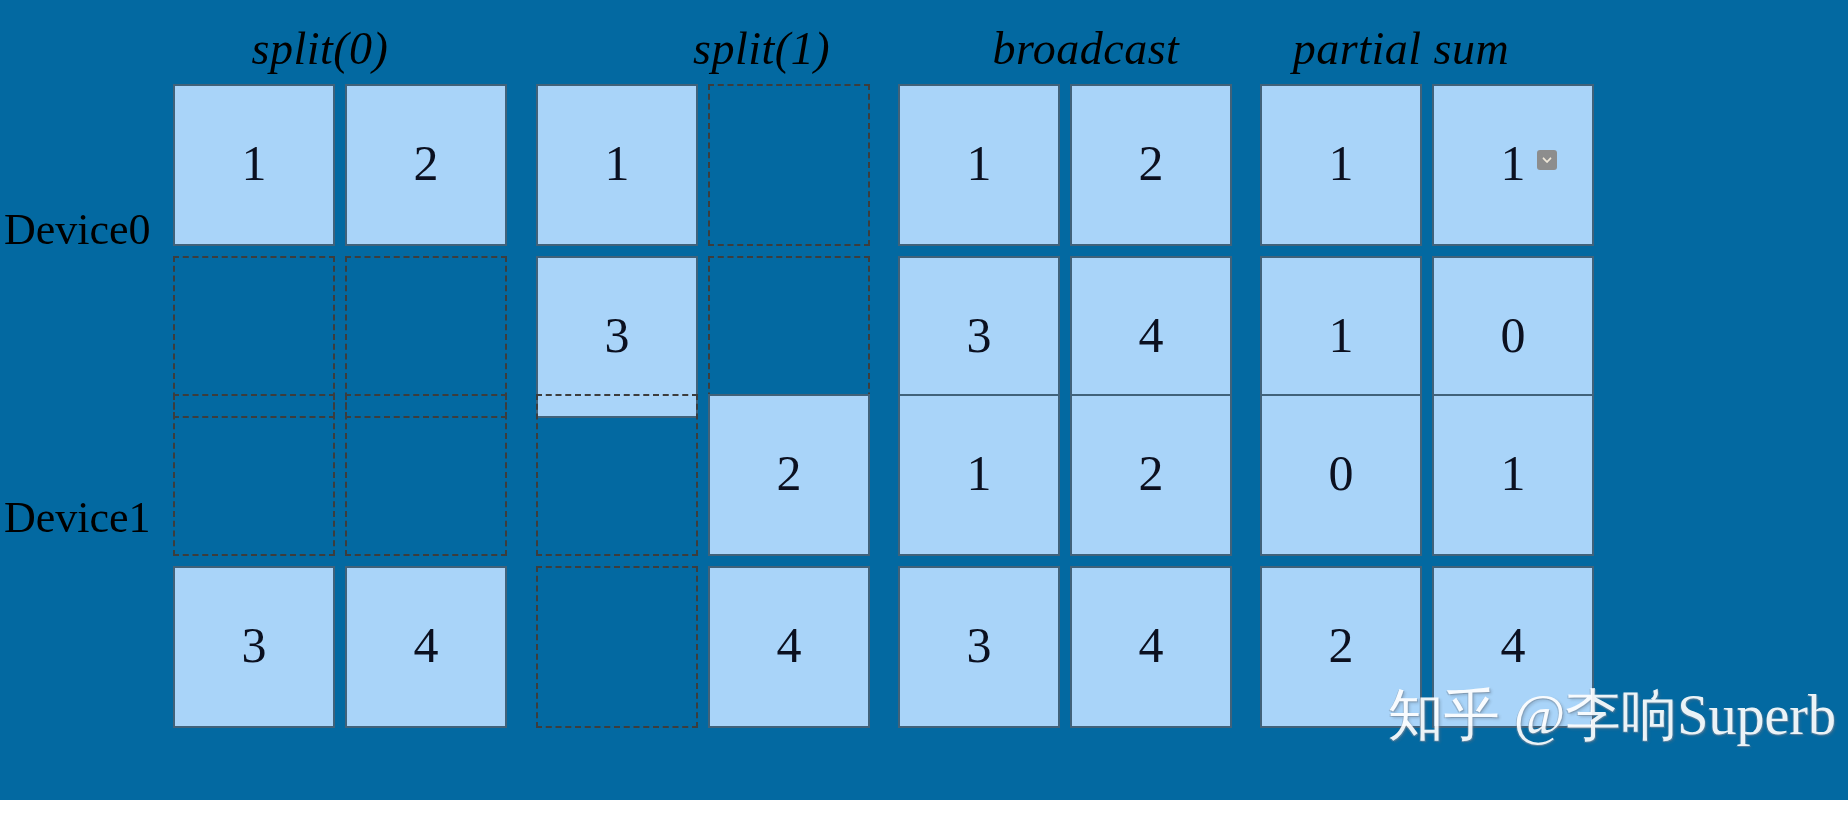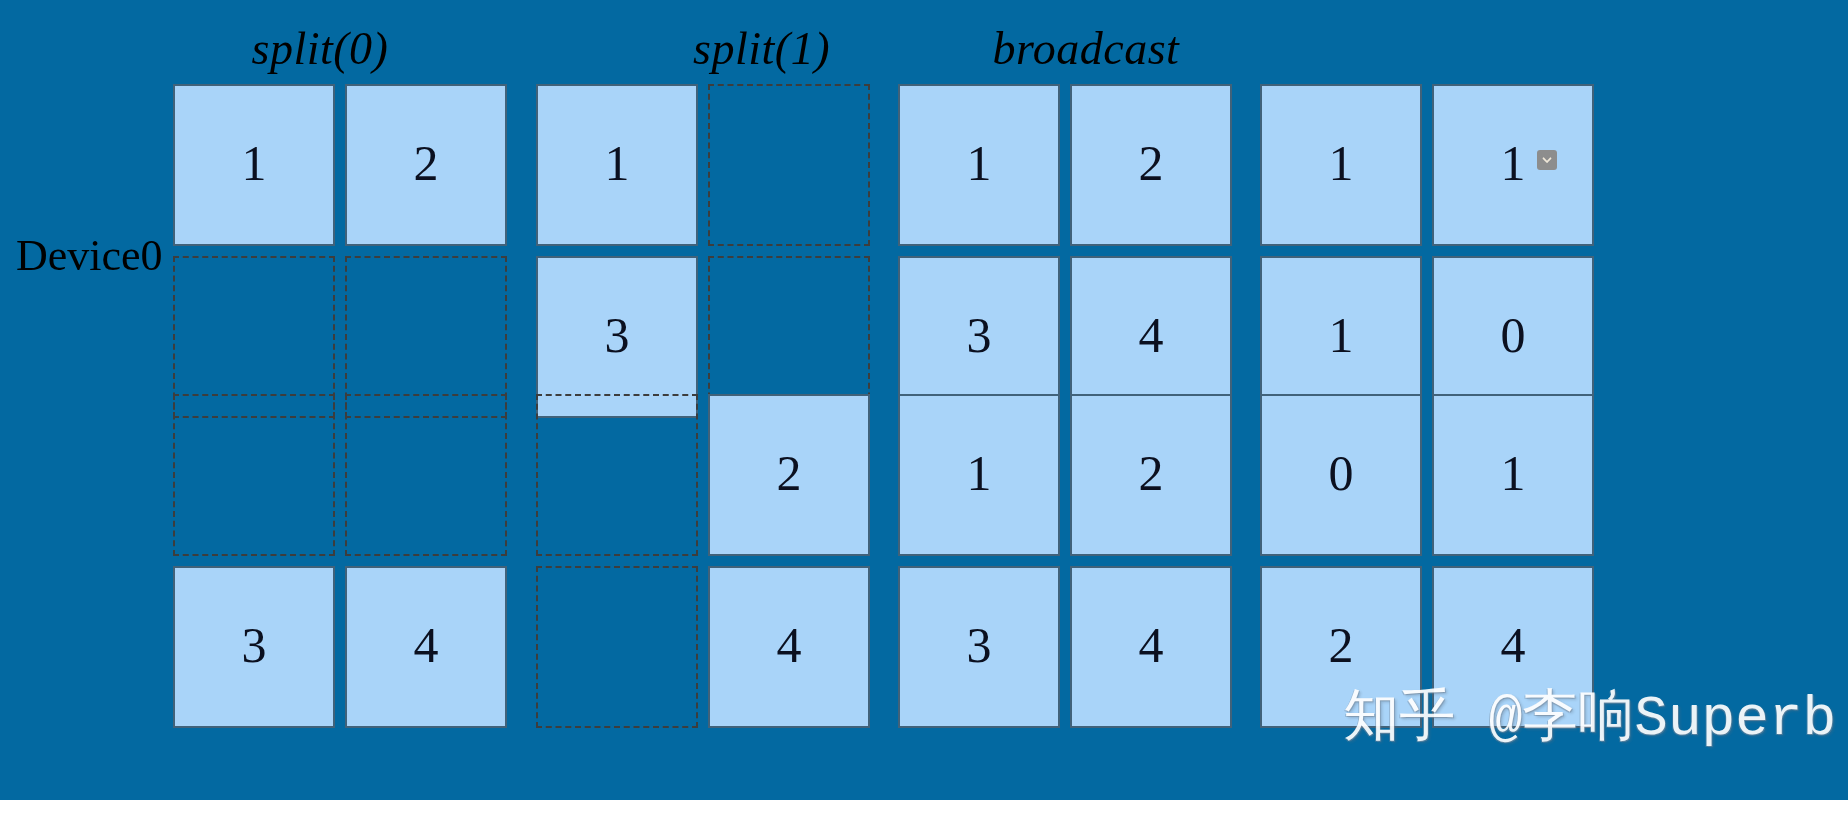--- a/index.html
+++ b/index.html
@@ -99,21 +99,21 @@
     align-items: center;
     justify-content: center;
   }
   .cell-badge svg { display: block; }
 
   
   .watermark {
     position: absolute;
     right: 12px;
     bottom: 46px;
-    font-family: Liberation Mono, monospace;
+    font-family: Liberation Serif, serif;
     font-size: 56px;
     color: #ffffff;
     opacity: 0.92;
     text-shadow:
        1px 1px 0 rgba(120,140,160,0.55),
       -1px 1px 0 rgba(120,140,160,0.45),
        2px 2px 3px rgba(90,110,130,0.40);
     white-space: nowrap;
     pointer-events: none;
   }
@@ -122,23 +122,25 @@
 <body>
 
 <div id="stage">
 
   <div class="col-header" style="left:170px;  width:300px;">split(0)</div>
 
   <div class="col-header" style="left:530px;  width:300px;text-align:right;">split(1)</div>
 
   <div class="col-header" style="left:936px;  width:300px;">broadcast</div>
 
-
-  <div class="device-label" style="top:230px;margin-left:12px;">Device0</div>
-
+  <div class="col-header" style="left:1248px; width:306px;">partial sum</div>
+
+  <div class="device-label" style="top:204px;">Device0</div>
+
+  <div class="device-label" style="top:492px;">Device1</div>
 
   <div class="grid" style="left:173px; top:84px;">
     <div class="cell filled">
       <span class="cell-value">1</span>
     </div>
     <div class="cell filled">
       <span class="cell-value">2</span>
     </div>
     <div class="cell empty">
       <span class="cell-value"></span>

